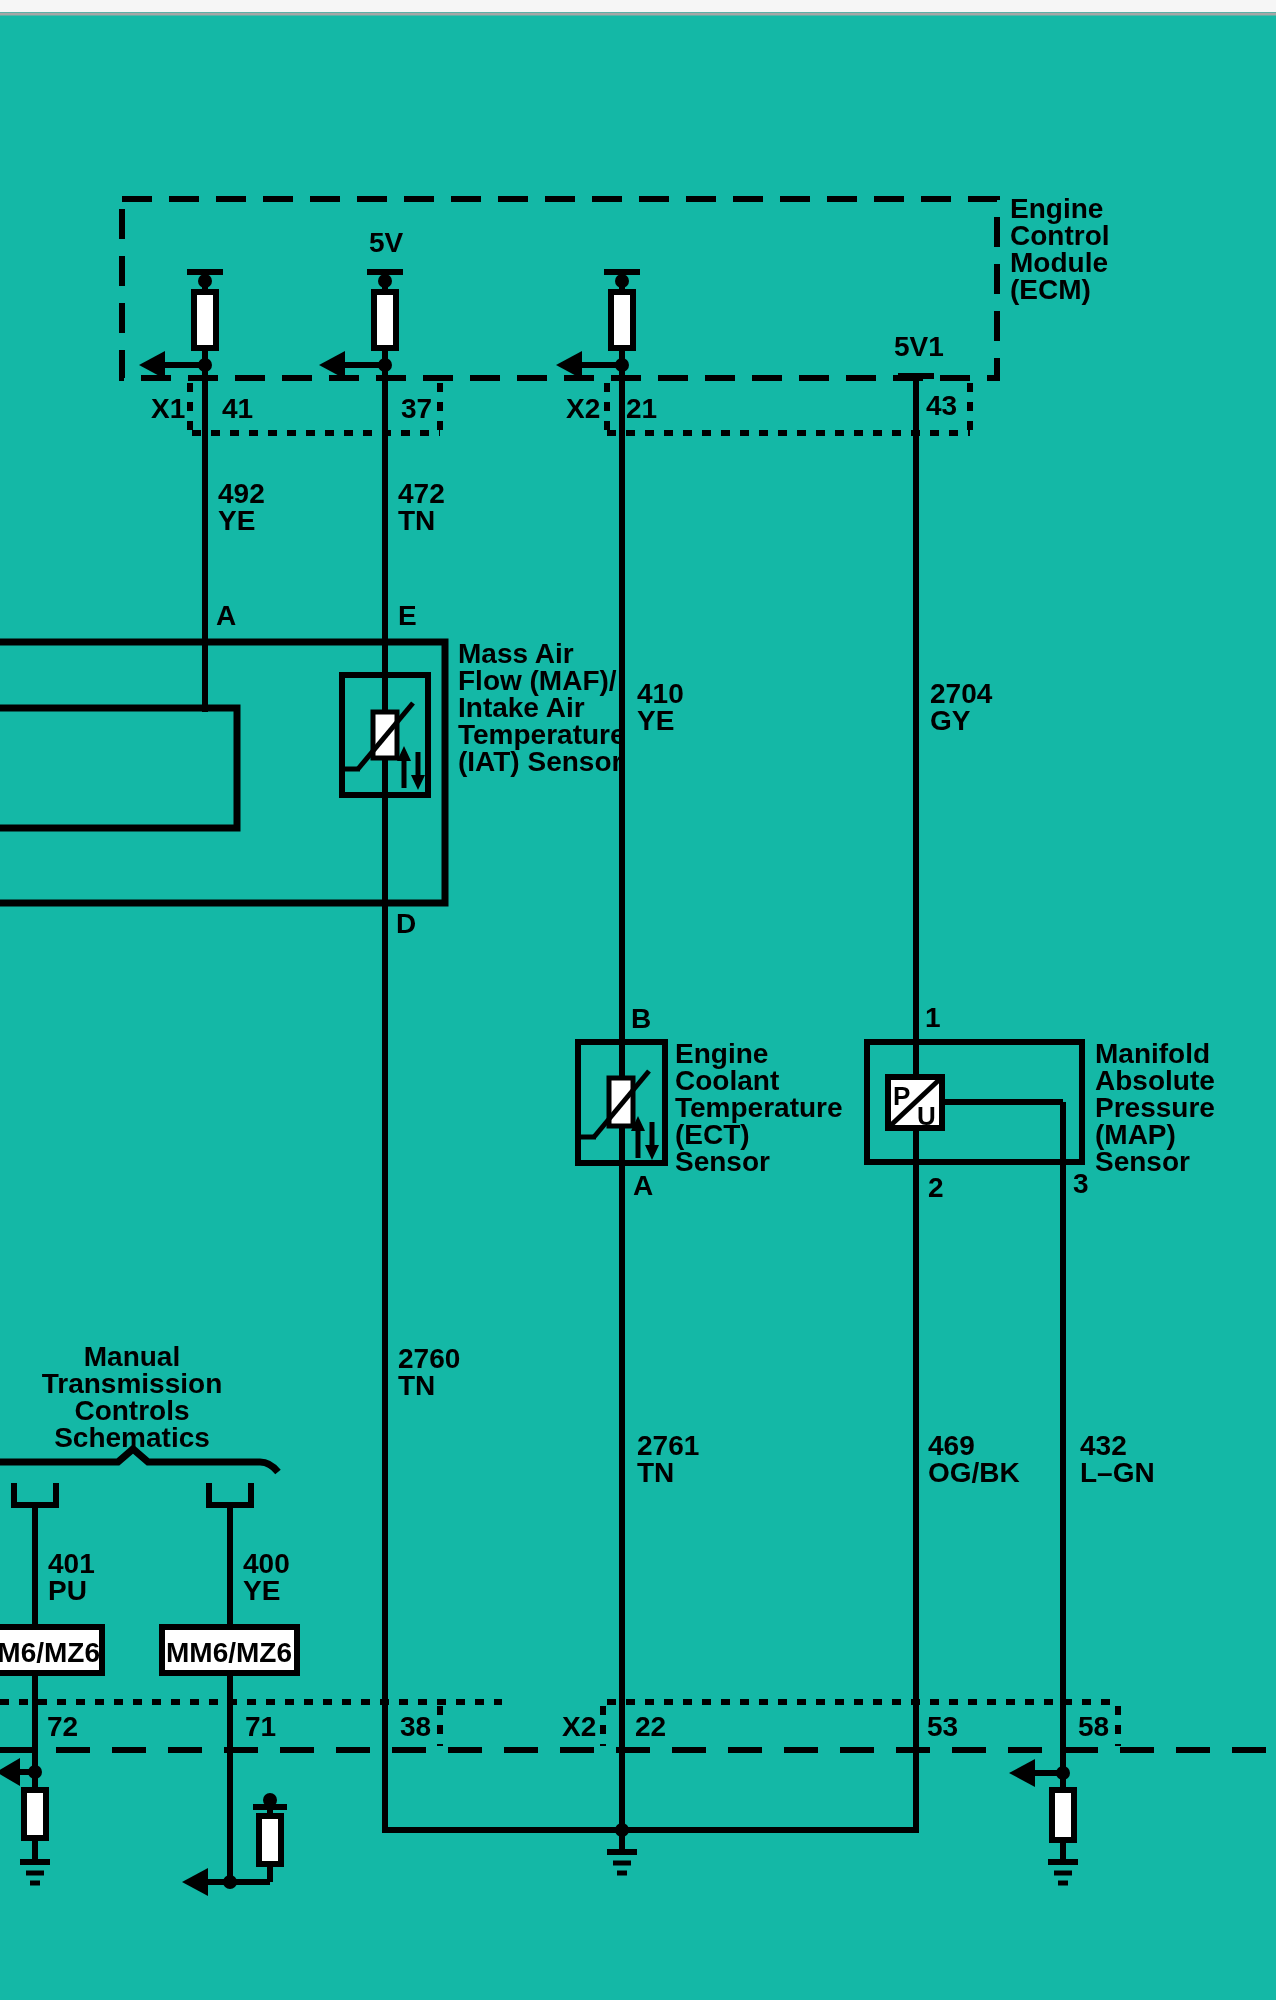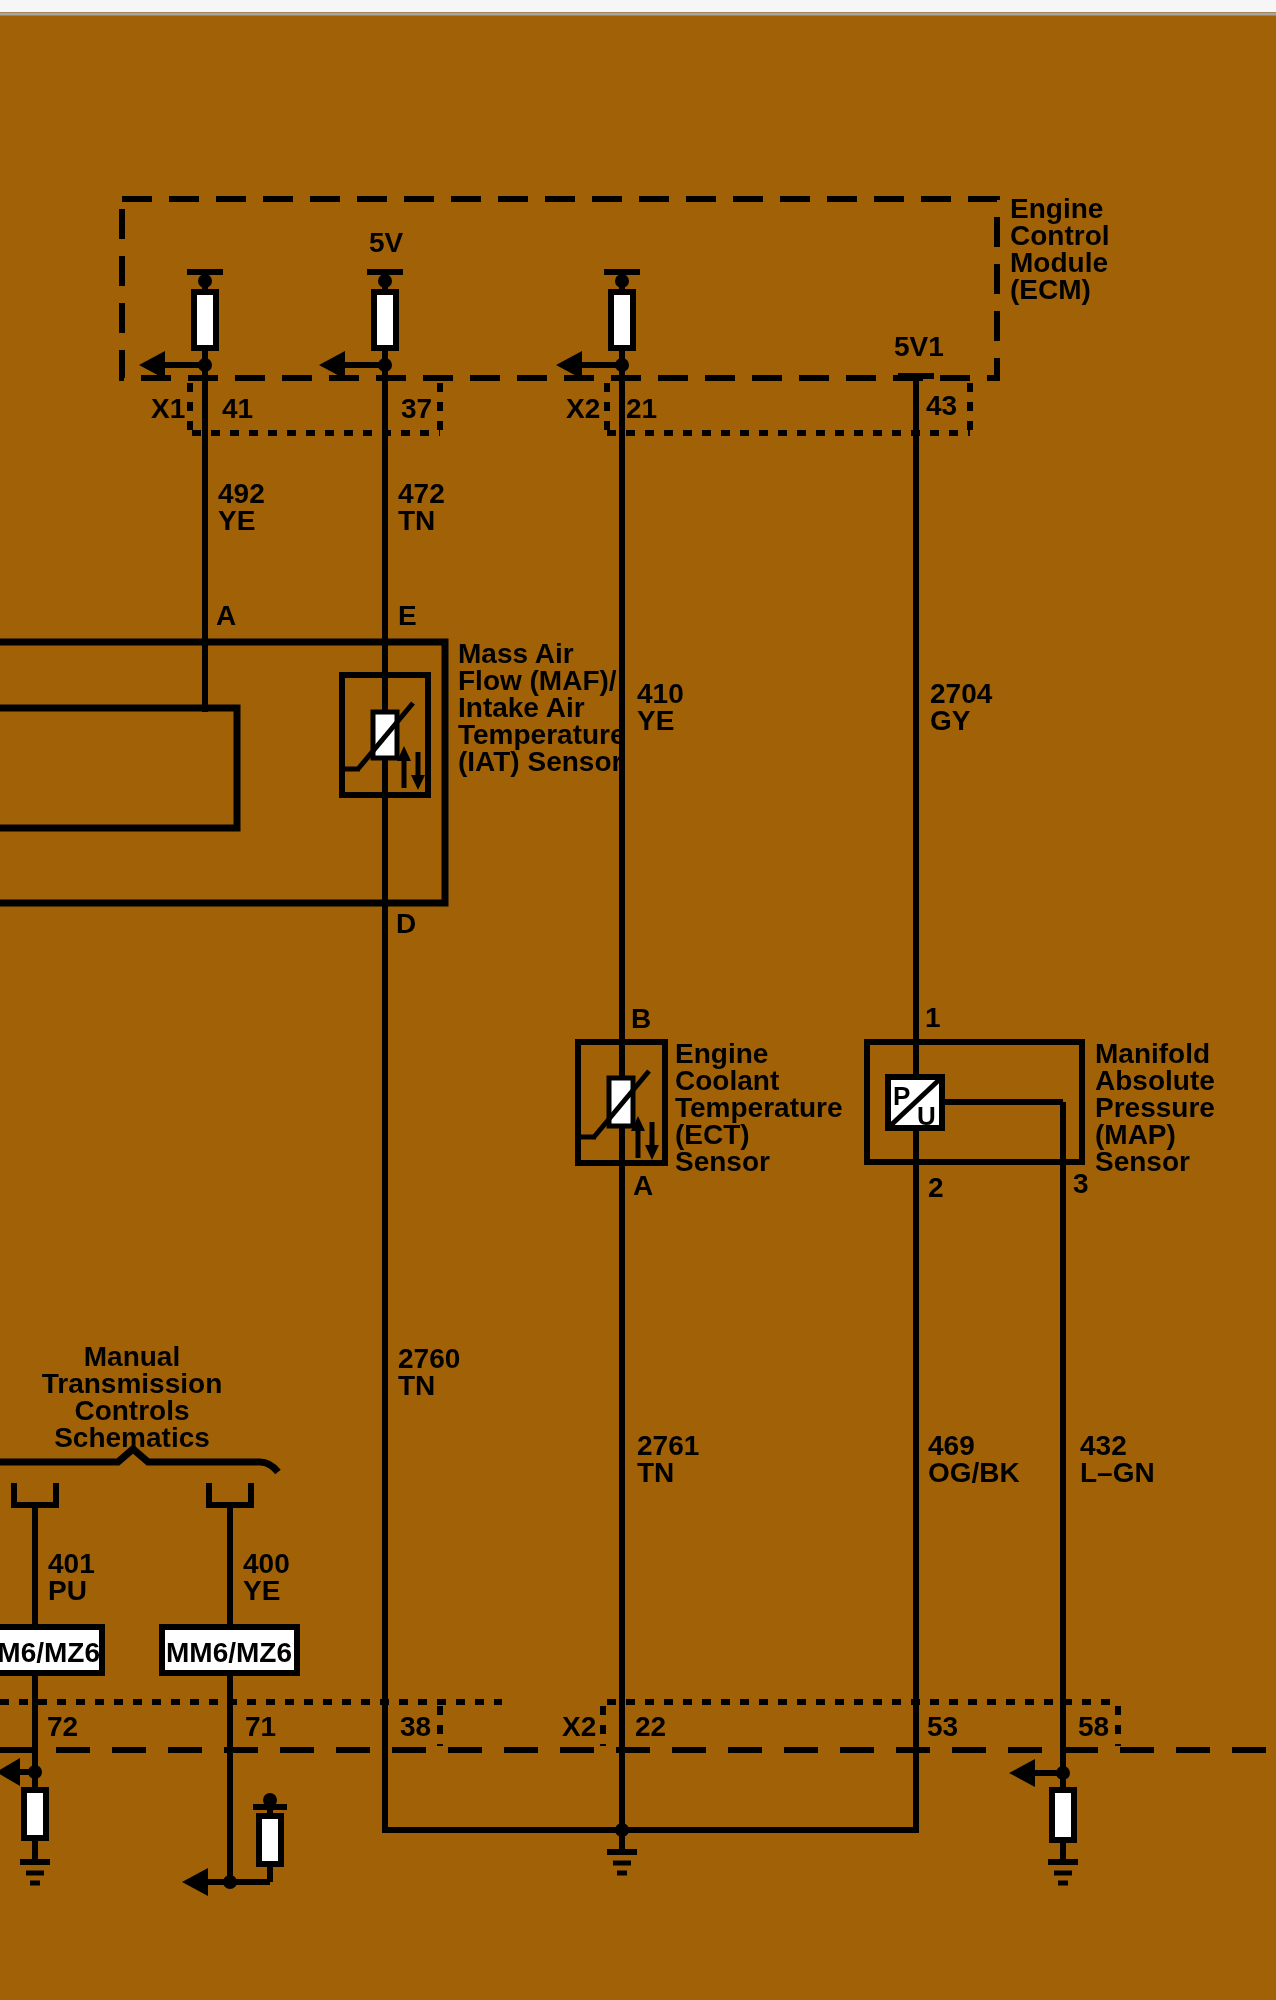--- a/index.html
+++ b/index.html
@@ -1,16 +1,16 @@
 <!DOCTYPE html>
 <html><head>
 <meta charset="utf-8">
 <style>
   html,body{margin:0;padding:0;background:#e8e8e8;}
-  #stage{position:relative;width:1276px;height:2000px;background:#a16207;overflow:hidden;}
+  #stage{position:relative;width:1276px;height:2000px;background:#14b8a6;overflow:hidden;}
   svg text{font-family:"Liberation Sans",sans-serif;font-weight:700;fill:#000;}
   .t28{font-size:28px;}
   .t26{font-size:26px;}
   .wire{stroke:#000;stroke-width:6;fill:none;}
   .wire7{stroke:#000;stroke-width:7;fill:none;}
   .box{fill:none;stroke:#000;stroke-width:7;}
   .box6{fill:none;stroke:#000;stroke-width:6;}
   .comp{fill:#fff;stroke:#000;stroke-width:6;}
   .comp5{fill:#fff;stroke:#000;stroke-width:5;}
   .sym{stroke:#000;stroke-width:5;fill:none;}

